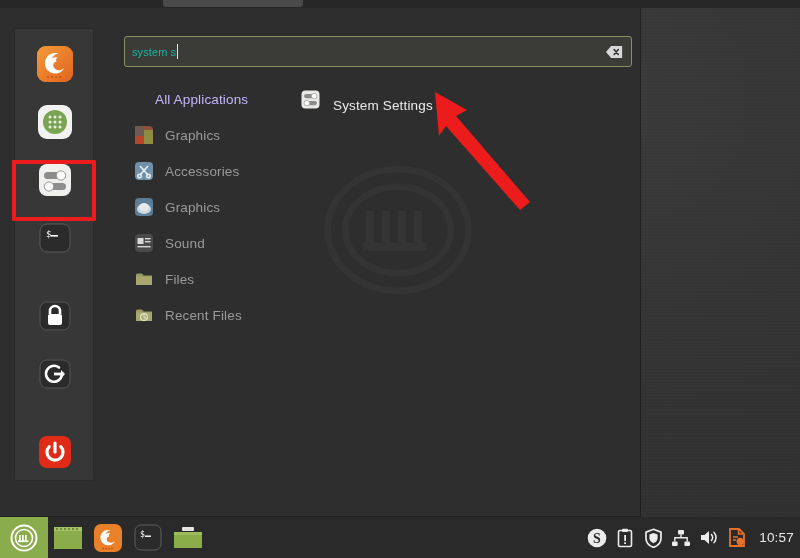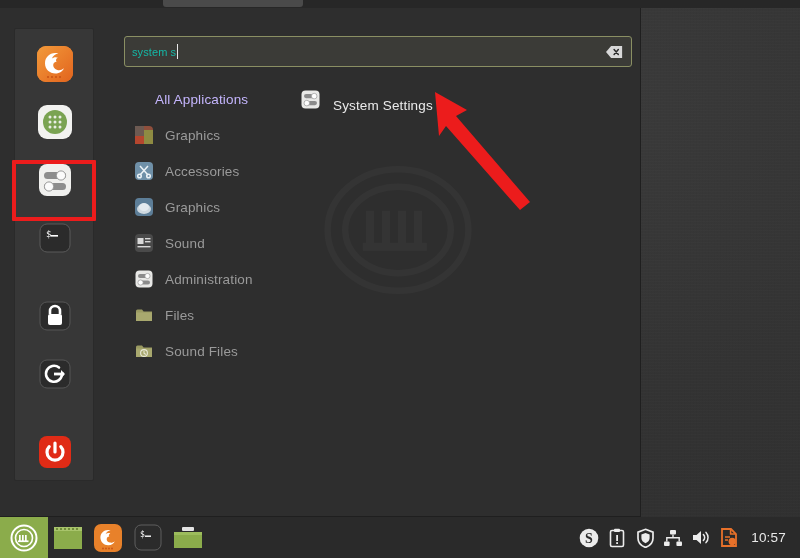--- a/index.html
+++ b/index.html
@@ -172,21 +172,21 @@
     display: flex; align-items: center; gap: 2px;
   }
   .tray-ico {
     width: 26px; height: 41px;
     display: flex; align-items: center; justify-content: center;
     cursor: pointer;
   }
   #clock {
     color: #e9e9e9;
     font-size: 13.5px;
-    margin-left: 7px; margin-right: 8px;
+    margin-left: 7px; margin-right: 0;
     letter-spacing: .2px;
     cursor: pointer;
   }
 </style>
 </head>
 <body>
 
 <div id="screen">
 
   <div id="desktop">
@@ -351,48 +351,38 @@
           <g fill="#d8d8d8">
               <rect x="11" y="5" width="5.5" height="1.4"></rect>
               <rect x="11" y="8" width="5.5" height="1.4"></rect>
               <rect x="3.5" y="13" width="13" height="1.4"></rect>
             </g>
         </svg>
         <span class="cat-label">Sound</span>
       </div>
 
 
-      <div class="cat-row">
-        <svg class="cat-ico" viewBox="0 0 20 20">
-          <rect x="1.5" y="1.5" width="17" height="17" rx="4" fill="#e8e8e6"></rect>
-          <rect x="4" y="5" width="12" height="4" rx="2" fill="#8b8b8b"></rect>
-          <circle cx="13.5" cy="7" r="2.6" fill="#fdfdfd" stroke="#9a9a9a" stroke-width=".7"></circle>
-          <rect x="4" y="11.5" width="12" height="4" rx="2" fill="#8b8b8b"></rect>
-          <circle cx="6.5" cy="13.5" r="2.6" fill="#fdfdfd" stroke="#9a9a9a" stroke-width=".7"></circle>
-        </svg>
-        <span class="cat-label">Administration</span>
-      </div>
 
 
       <div class="cat-row">
         <svg class="cat-ico" viewBox="0 0 20 20">
           <path d="M2 6a1.5 1.5 0 0 1 1.5-1.5H8l1.6 2H18V16H2z" fill="#9a9a62"></path>
           <path d="M2 7.5h16V16H2z" fill="#a8a86e"></path>
         </svg>
         <span class="cat-label">Files</span>
       </div>
 
       <div class="cat-row">
         <svg class="cat-ico" viewBox="0 0 20 20">
           <path d="M2 6a1.5 1.5 0 0 1 1.5-1.5H8l1.6 2H18V16H2z" fill="#9a9a62"></path>
           <path d="M2 7.5h16V16H2z" fill="#a8a86e"></path>
           <circle cx="10" cy="12" r="3.4" fill="none" stroke="#e9e9d8" stroke-width="1.1"></circle>
           <path d="M10 10v2.2l1.5 1" stroke="#e9e9d8" stroke-width="1.1" fill="none" stroke-linecap="round"></path>
         </svg>
-        <span class="cat-label">Sound Files</span>
+        <span class="cat-label">Recent Files</span>
       </div>
     </div>
 
     <div id="app-list">
       <div class="app-row">
         <svg class="app-ico" viewBox="0 0 21 21">
           <rect x="1.5" y="1.5" width="18" height="18" rx="4" fill="#e9e9e7"></rect>
           <rect x="4" y="5" width="13" height="4.2" rx="2.1" fill="#8b8b8b"></rect>
           <circle cx="14.2" cy="7.1" r="2.8" fill="#fdfdfd" stroke="#9a9a9a" stroke-width=".7"></circle>
           <rect x="4" y="12" width="13" height="4.2" rx="2.1" fill="#8b8b8b"></rect>

